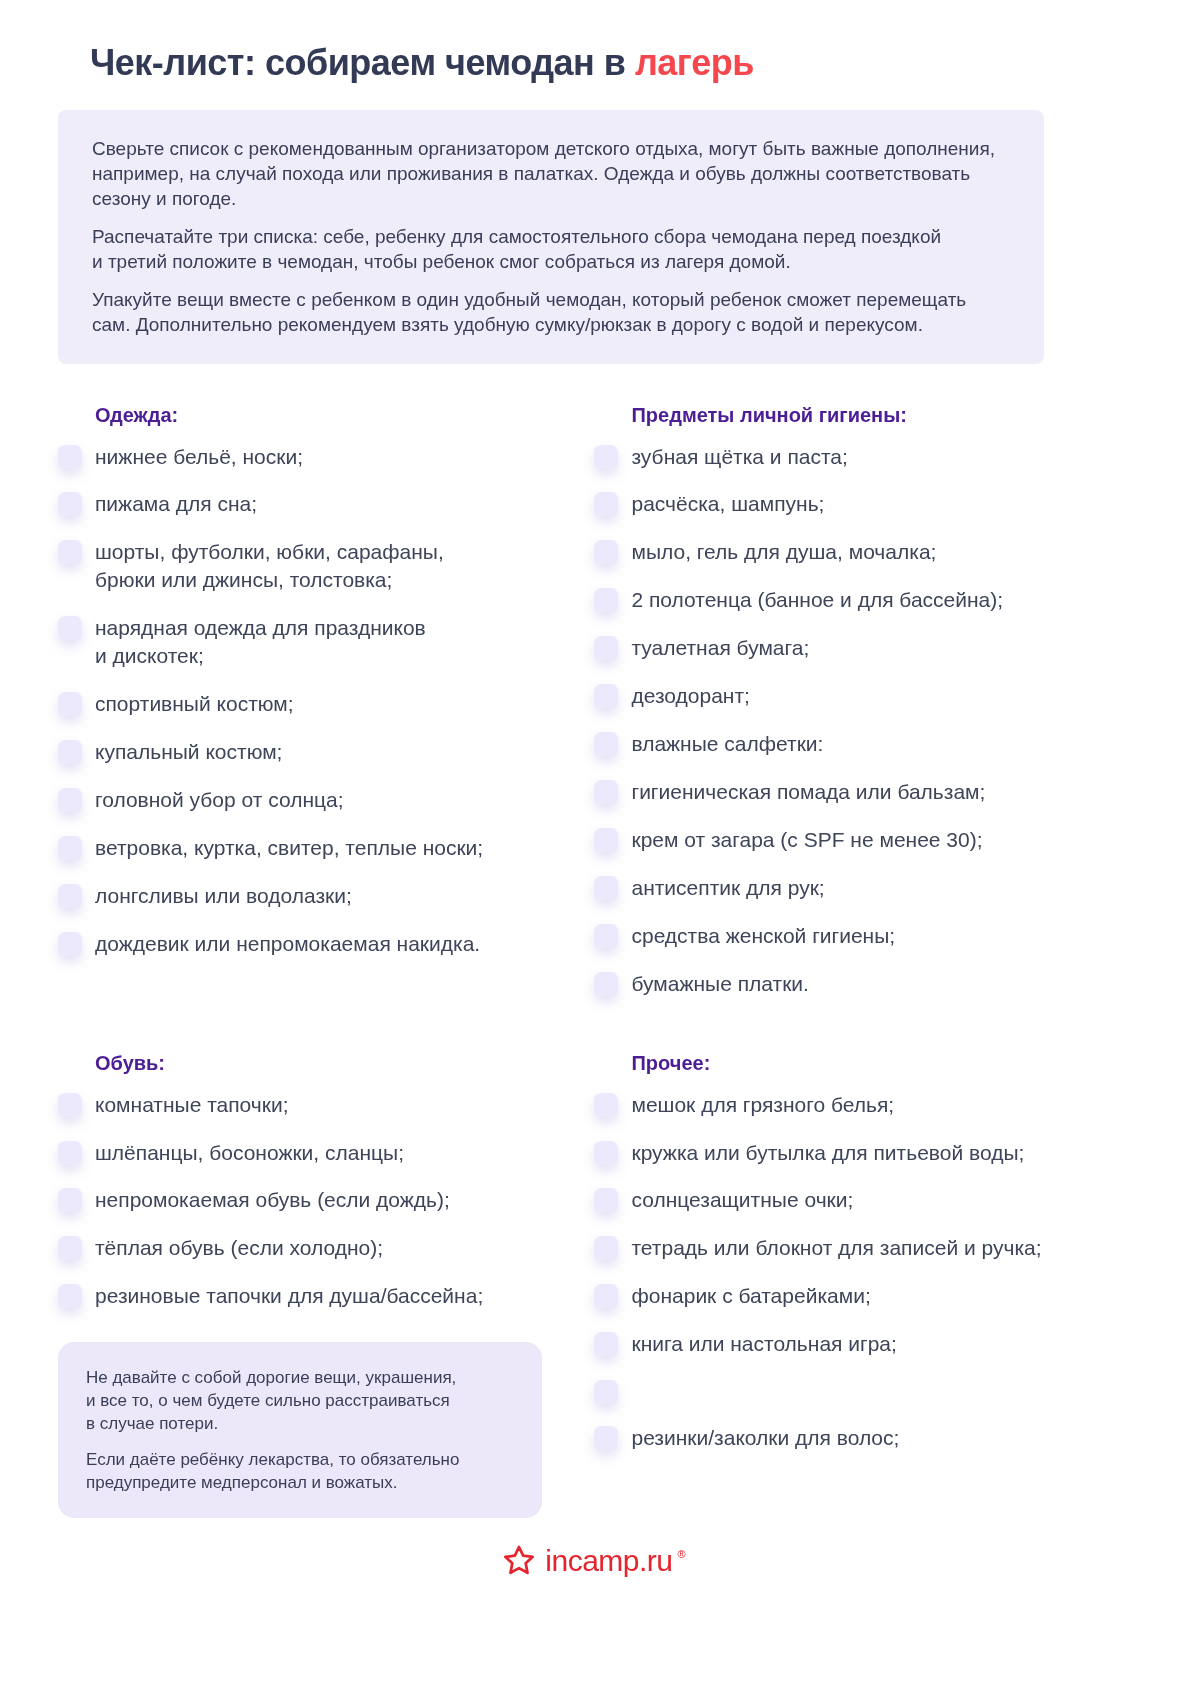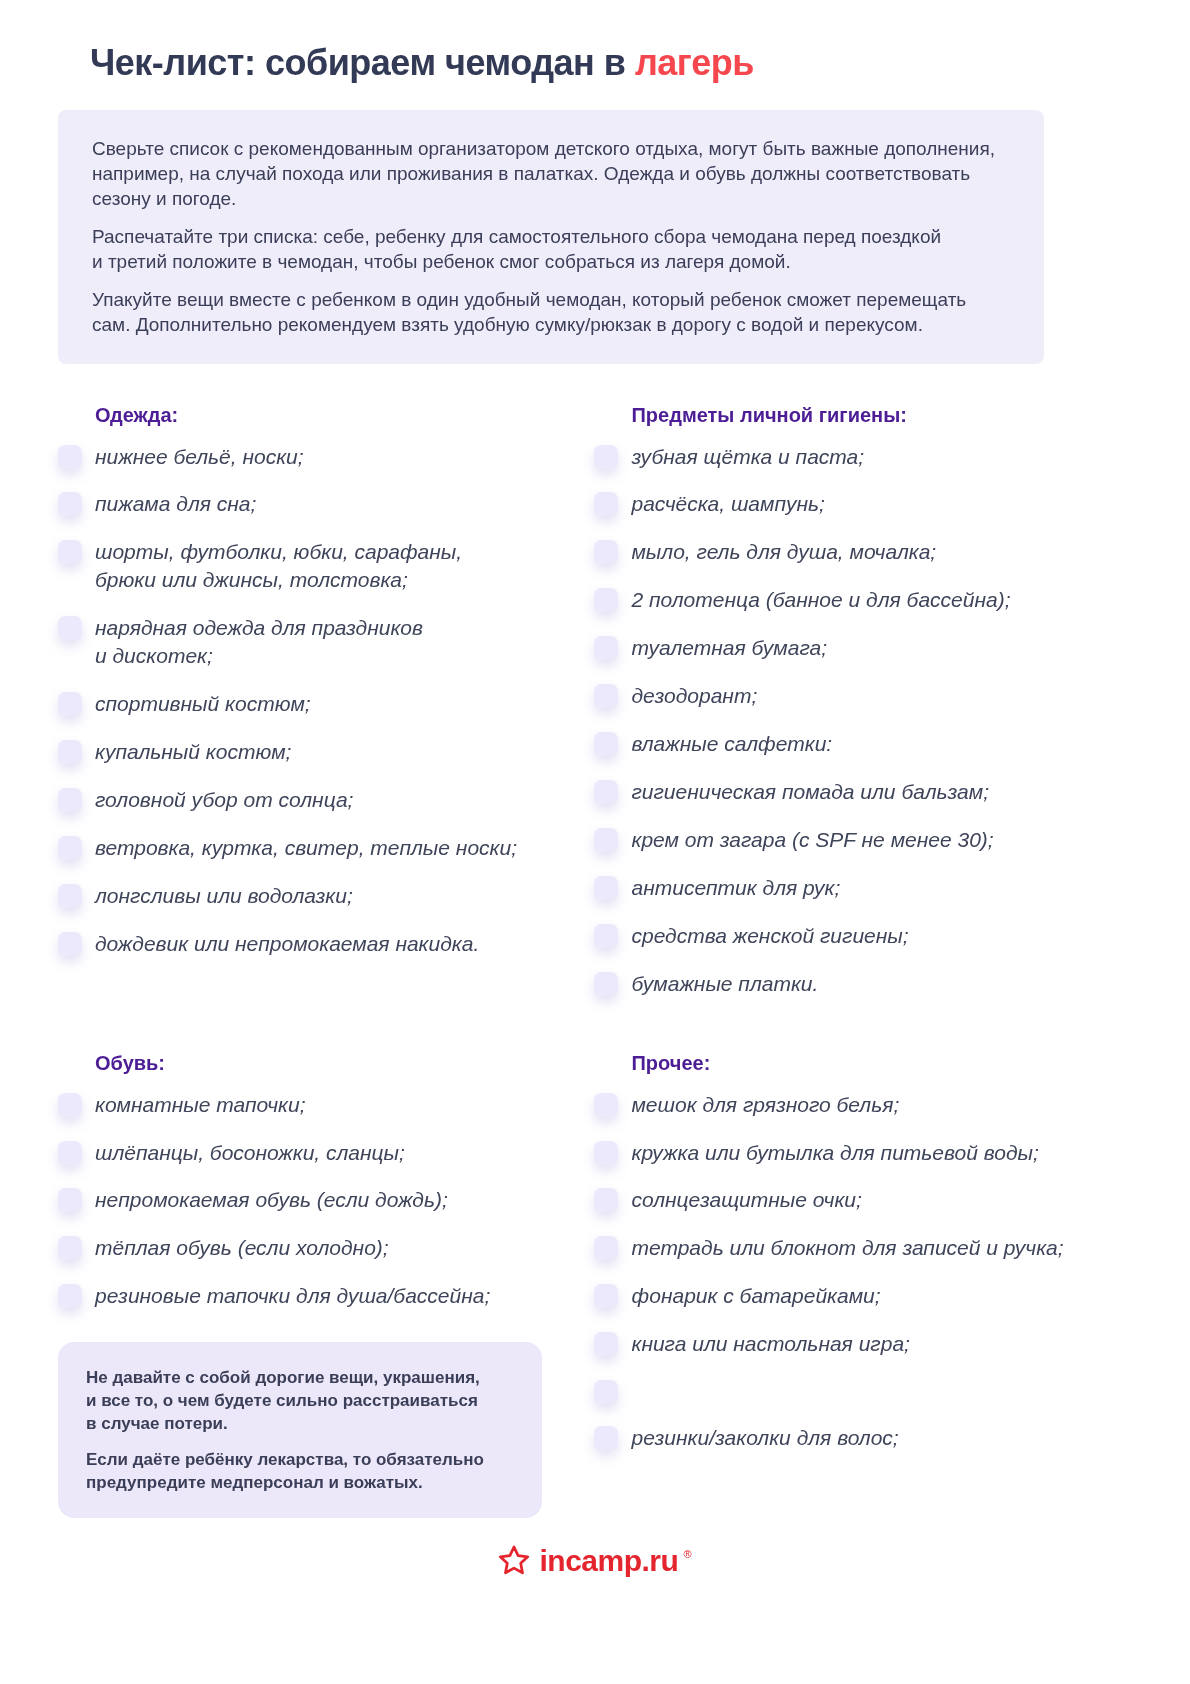--- a/index.html
+++ b/index.html
@@ -43,21 +43,21 @@
     column-gap: 36px;
     row-gap: 34px;
     margin-top: 40px;
   }
   section h2 {
     color: #4c1d95;
     font-size: 20px;
     font-weight: 600;
     margin: 0 0 16px 37px;
   }
-  ul.checklist { list-style: none; font-style: italic; }
+  ul.checklist { list-style: none; }
   ul.checklist li {
     display: flex;
     align-items: flex-start;
     gap: 13px;
     margin-bottom: 20px;
   }
   .cb {
     flex: 0 0 auto;
     width: 24px; height: 24px;
     border-radius: 7px;
@@ -72,41 +72,40 @@
     color: #3E4459;
     white-space: pre-line;
   }
 
   .note-box {
     margin-top: 32px;
     background: #ECE8F9;
     border-radius: 16px;
     padding: 24px 28px;
     max-width: 484px;
-    font-weight: bold;
   }
   .note-box p {
     font-size: 17px;
     line-height: 1.36;
     color: #3A3E58;
     white-space: pre-line;
   }
   .note-box p + p { margin-top: 12px; }
 
   footer.brand {
     margin-top: 26px;
     display: flex;
     justify-content: center;
     align-items: center;
     gap: 9px;
   }
   .star-icon svg { display: block; }
   .brand-text {
     font-size: 30px;
-    font-weight: 700;
+    font-weight: 400;
     color: #E5252E;
     letter-spacing: -0.5px;
   }
   .brand-tm {
     font-size: 11px;
     color: #E5252E;
     align-self: flex-start;
     margin-top: 4px;
     margin-left: -4px;
   }

